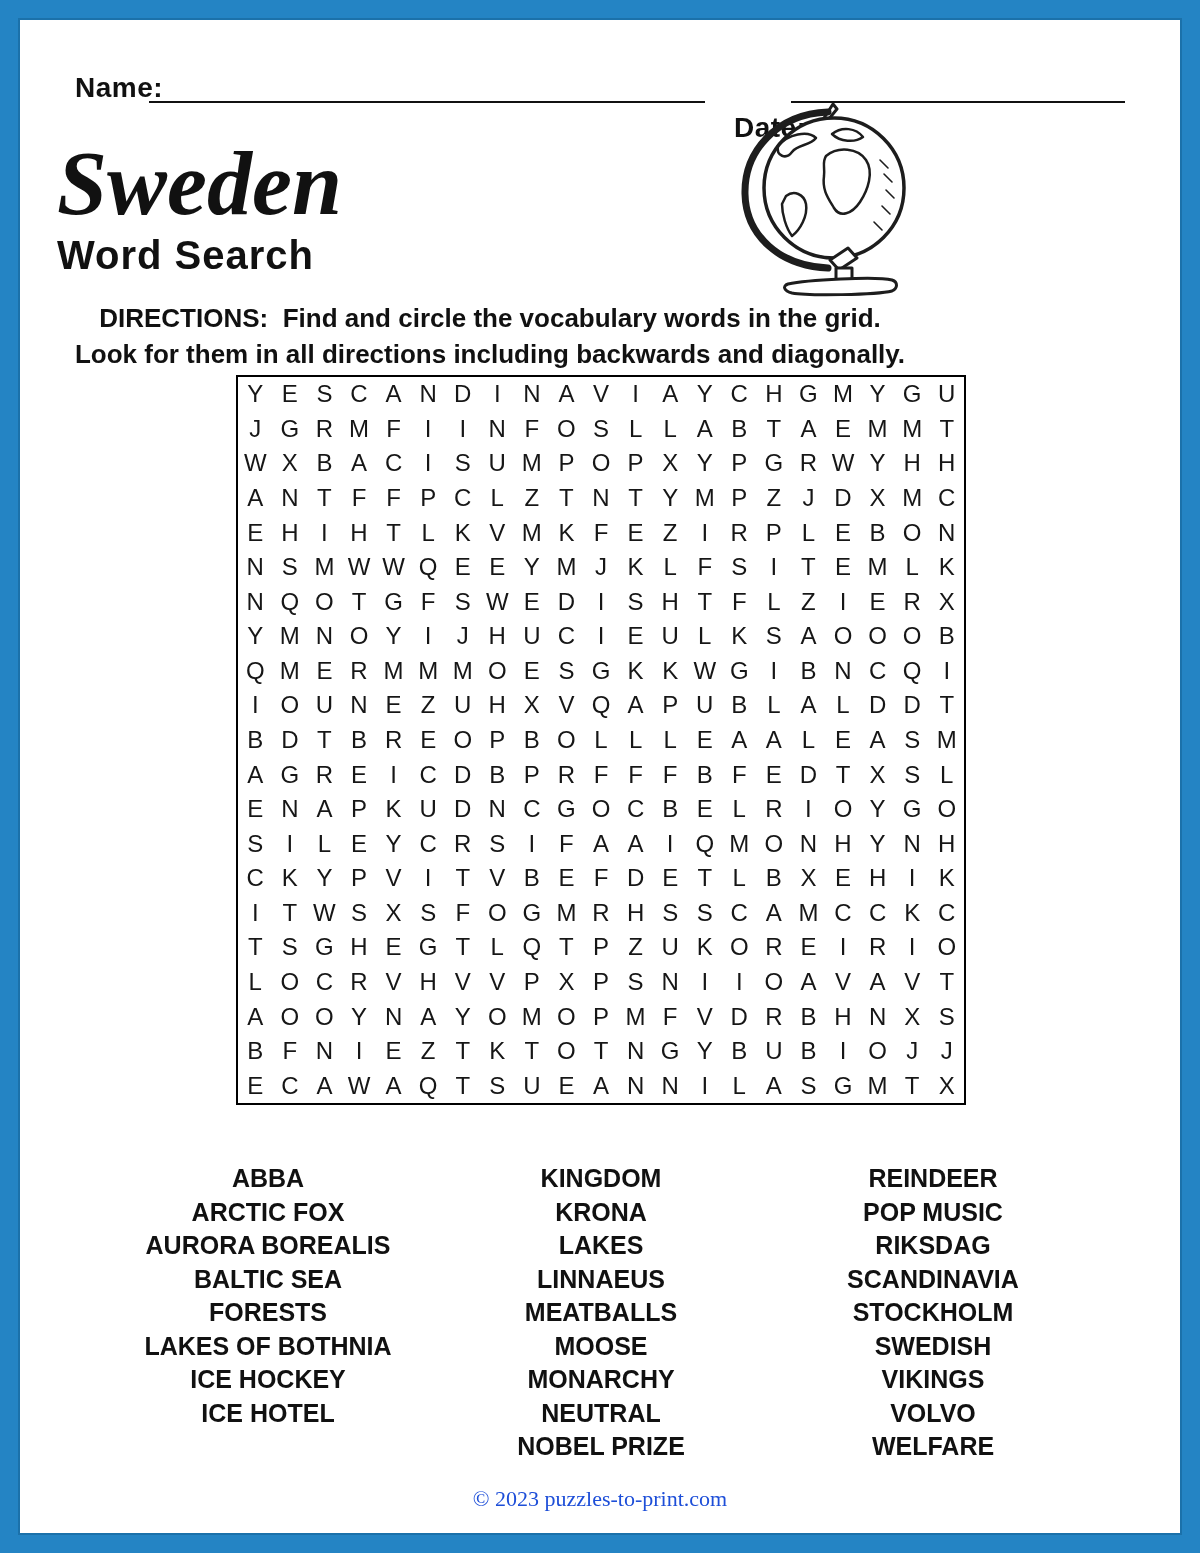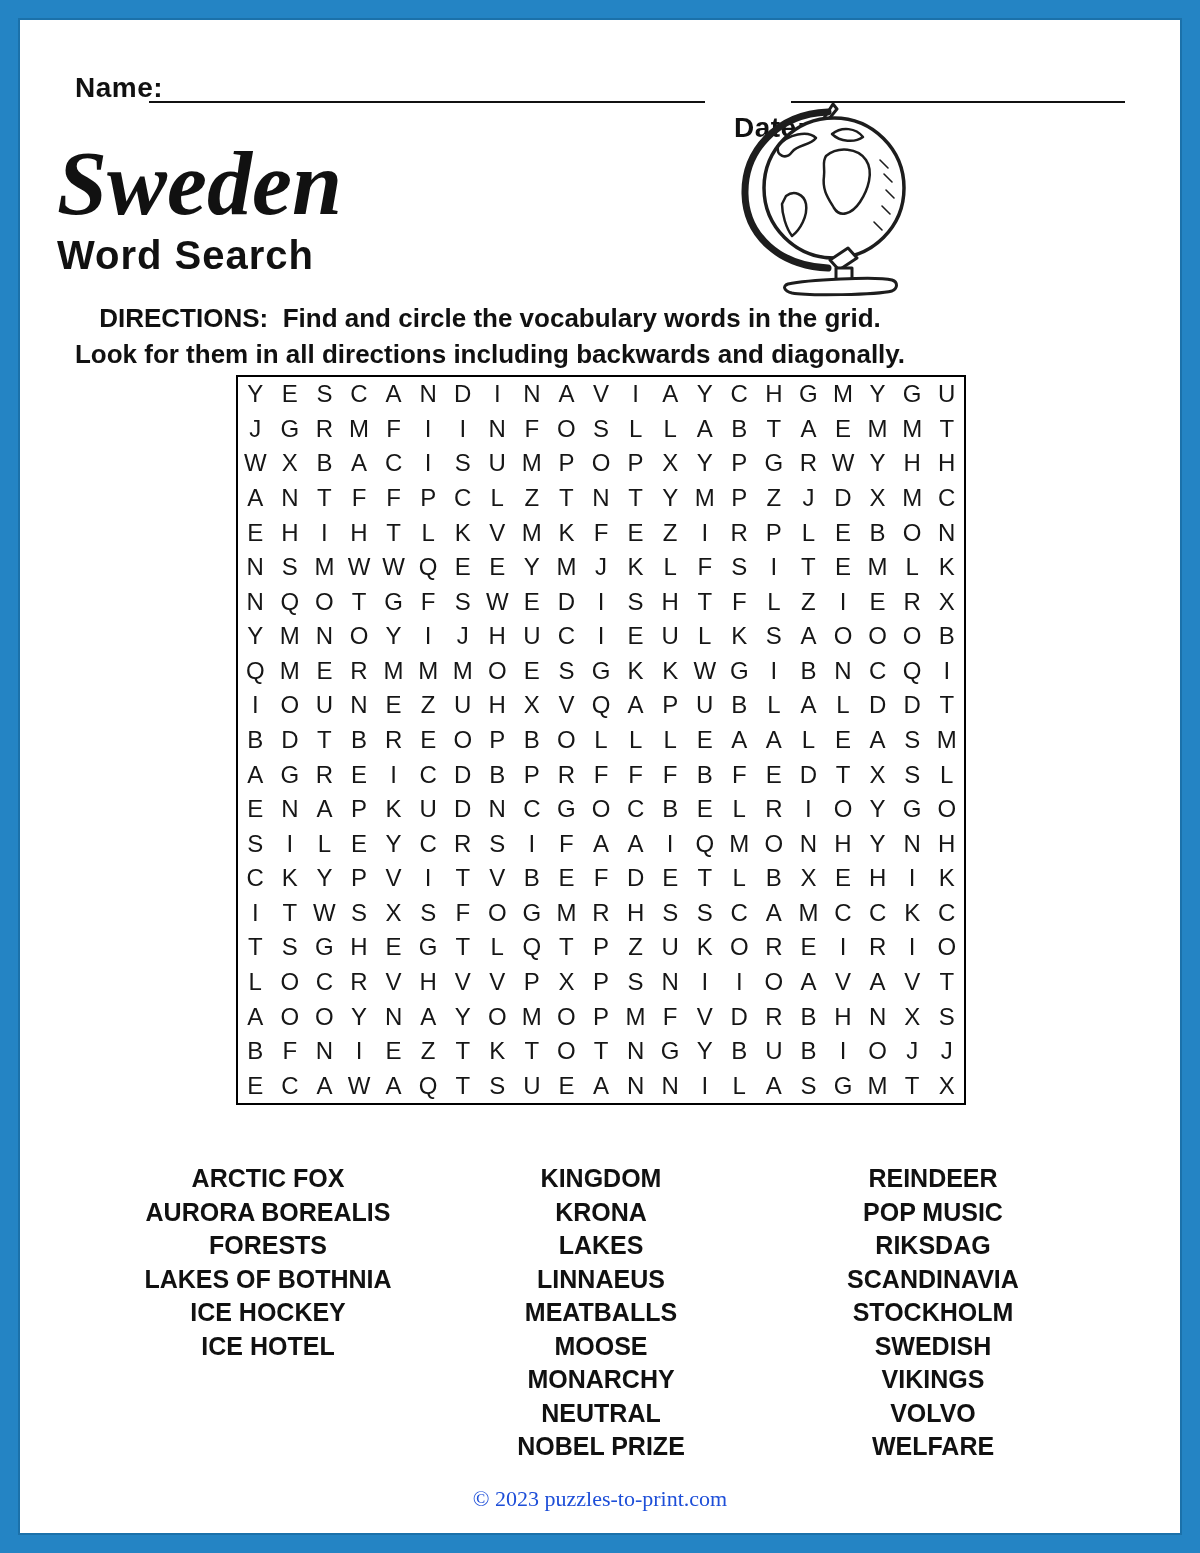--- a/index.html
+++ b/index.html
@@ -511,22 +511,24 @@
       <div class="cell">L</div>
       <div class="cell">A</div>
       <div class="cell">S</div>
       <div class="cell">G</div>
       <div class="cell">M</div>
       <div class="cell">T</div>
       <div class="cell">X</div>
     </div>
 
   <div class="abs wordcol col1">
+      <div>ABBA</div>
       <div>ARCTIC FOX</div>
       <div>AURORA BOREALIS</div>
+      <div>BALTIC SEA</div>
       <div>FORESTS</div>
       <div>LAKES OF BOTHNIA</div>
       <div>ICE HOCKEY</div>
       <div>ICE HOTEL</div>
     </div>
   <div class="abs wordcol col2">
       <div>KINGDOM</div>
       <div>KRONA</div>
       <div>LAKES</div>
       <div>LINNAEUS</div>

